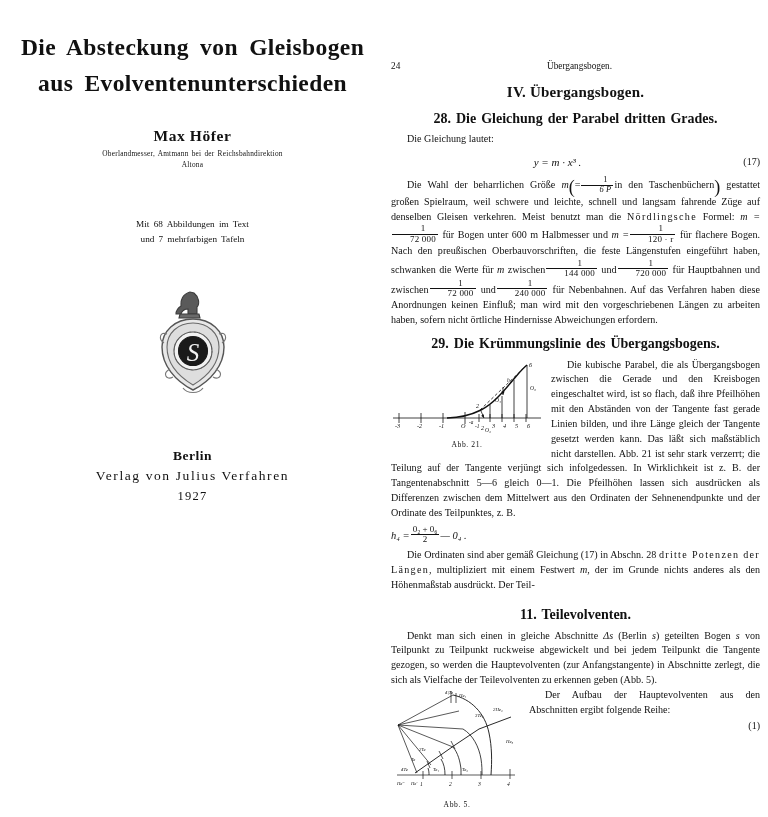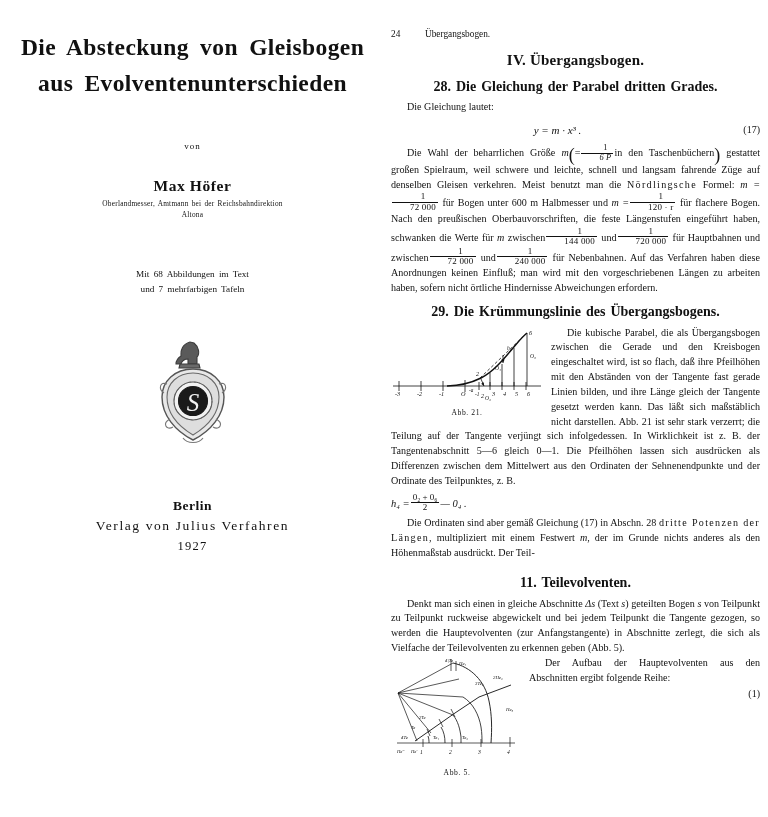--- a/index.html
+++ b/index.html
@@ -79,22 +79,22 @@
     font-size:10.1px;
     line-height:1.47;
     text-align:justify;
   }
   .runhead{
     display:flex;
     align-items:baseline;
     font-size:9.3px;
     margin-bottom:7px;
   }
-  .runhead .folio{width:34px;text-align:left;margin-top:16px;}
-  .runhead .rh-title{flex:1;text-align:left;padding-right:26px;}
+  .runhead .folio{width:34px;text-align:left;}
+  .runhead .rh-title{flex:1;text-align:center;padding-right:26px;margin-top:48px;}
 
   h1.chapter{
     font-size:15px;
     font-weight:bold;
     text-align:center;
     margin:0 0 5px 0;
     letter-spacing:0.2px;
   }
   h2.section{
     font-size:14px;
@@ -160,21 +160,20 @@
 
 <div class="page">
 
   <div class="titlepage">
 
     <div class="book-title">
       <span class="l1">Die Absteckung von Gleisbogen</span>
       <span class="l2">aus Evolventenunterschieden</span>
     </div>
 
-    <div class="von">von</div>
 
     <div class="author">Max Höfer</div>
     <div class="author-sub">
       <div>Oberlandmesser, Amtmann bei der Reichsbahndirektion</div>
       <div>Altona</div>
     </div>
 
     <div class="figures-note">
       <div>Mit 68 Abbildungen im Text</div>
       <div>und 7 mehrfarbigen Tafeln</div>
@@ -319,21 +318,21 @@
         <span class="ital">m</span><span>, der im Grunde nichts anderes als den Höhenmaßstab ausdrückt. Der Teil-</span>
       </p>
     </div>
 
     <h2 class="section" style="margin-top:12px">11. Teilevolventen.</h2>
 
     <div class="clearfix">
       <p class="noind" style="text-indent:16px">
         <span>Denkt man sich einen in gleiche Abschnitte</span>
         <span class="ital">Δs</span>
-        <span>(Text</span>
+        <span>(Berlin</span>
         <span class="ital">s</span><span>) geteilten Bogen</span>
         <span class="ital">s</span>
         <span>von Teilpunkt zu Teilpunkt ruckweise abgewickelt und bei jedem Teilpunkt die Tangente gezogen, so werden die Hauptevolventen (zur Anfangstangente) in Abschnitte zerlegt, die sich als Vielfache der Teilevolventen zu erkennen geben (Abb. 5).</span>
       </p>
 
       <div class="fig5">
         <svg width="128" height="104" viewBox="0 0 128 104">
           <g stroke="#111" fill="none" stroke-width="0.7">
 
             <line x1="4" y1="86" x2="122" y2="86"></line>

